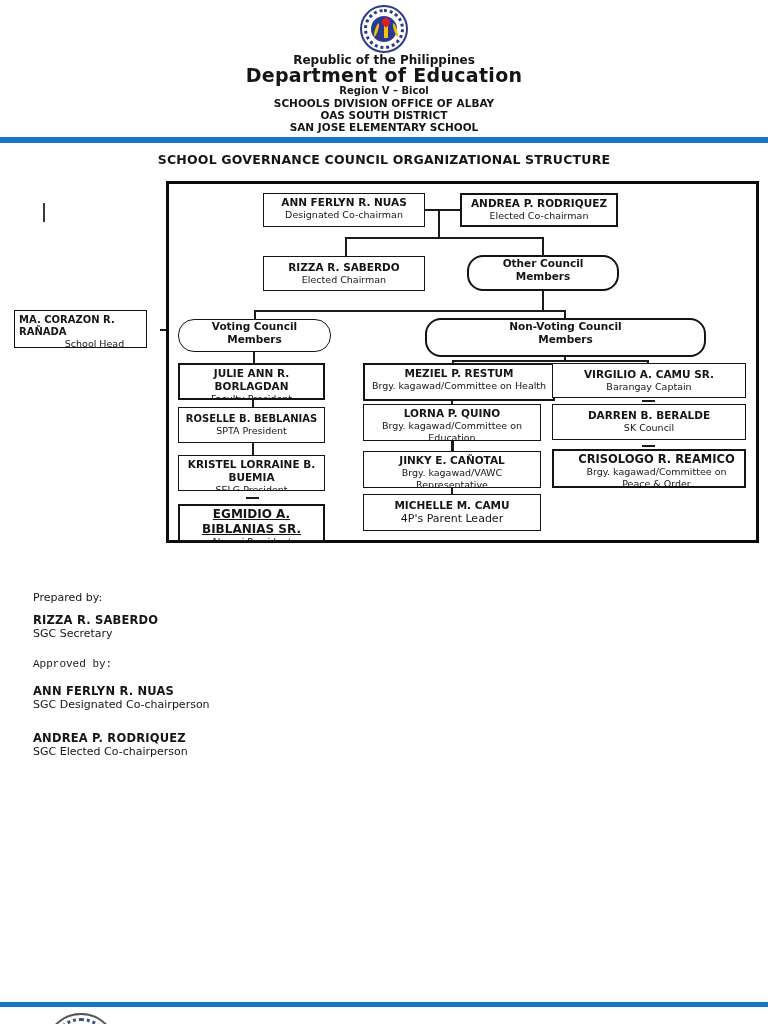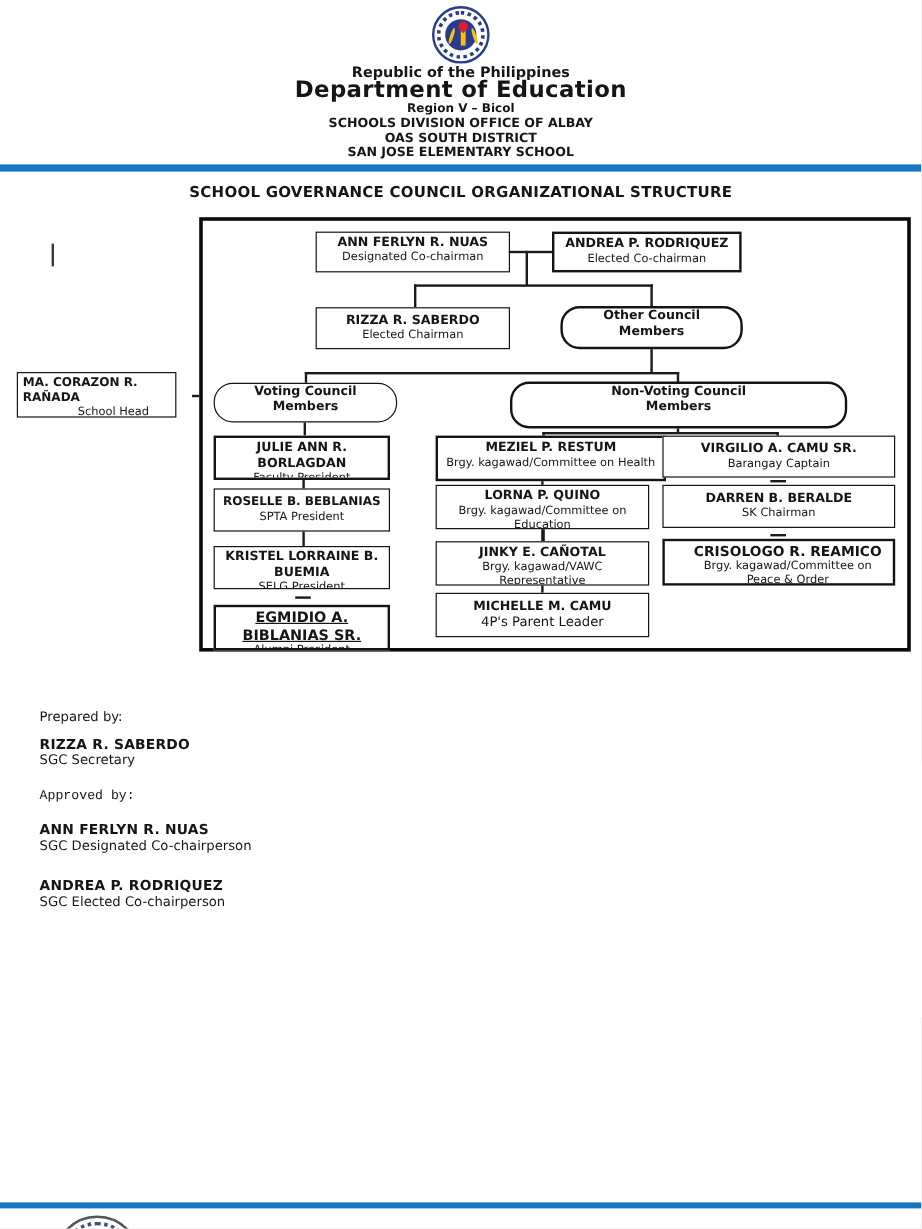--- a/index.html
+++ b/index.html
@@ -168,21 +168,21 @@
     <div class="orole" style="font-size:11px;line-height:13px;">4P's Parent Leader</div>
   </div>
 
   <div class="obox" style="left:552px;top:363px;width:194px;height:35px;padding-top:4px;">
     <div class="oname">VIRGILIO A. CAMU SR.</div>
     <div class="orole">Barangay Captain</div>
   </div>
   <i class="ln" style="left:642px;top:400px;width:13px;height:2.2px;"></i>
   <div class="obox" style="left:552px;top:404px;width:194px;height:36px;padding-top:4px;">
     <div class="oname">DARREN B. BERALDE</div>
-    <div class="orole">SK Chairman</div>
+    <div class="orole">SK Council</div>
   </div>
   <i class="ln" style="left:642px;top:445px;width:13px;height:2.2px;"></i>
   <div class="obox thick" style="left:552px;top:449px;width:194px;height:39px;padding-left:18px;">
     <div class="oname" style="font-size:11.5px;">CRISOLOGO R. REAMICO</div>
     <div class="orole">Brgy. kagawad/Committee on Peace &amp; Order</div>
   </div>
 
   <div class="sig" style="top:591px;">Prepared by:</div>
   <div class="sig" style="top:613px;"><b>RIZZA R. SABERDO</b></div>
   <div class="sig" style="top:627px;">SGC Secretary</div>

